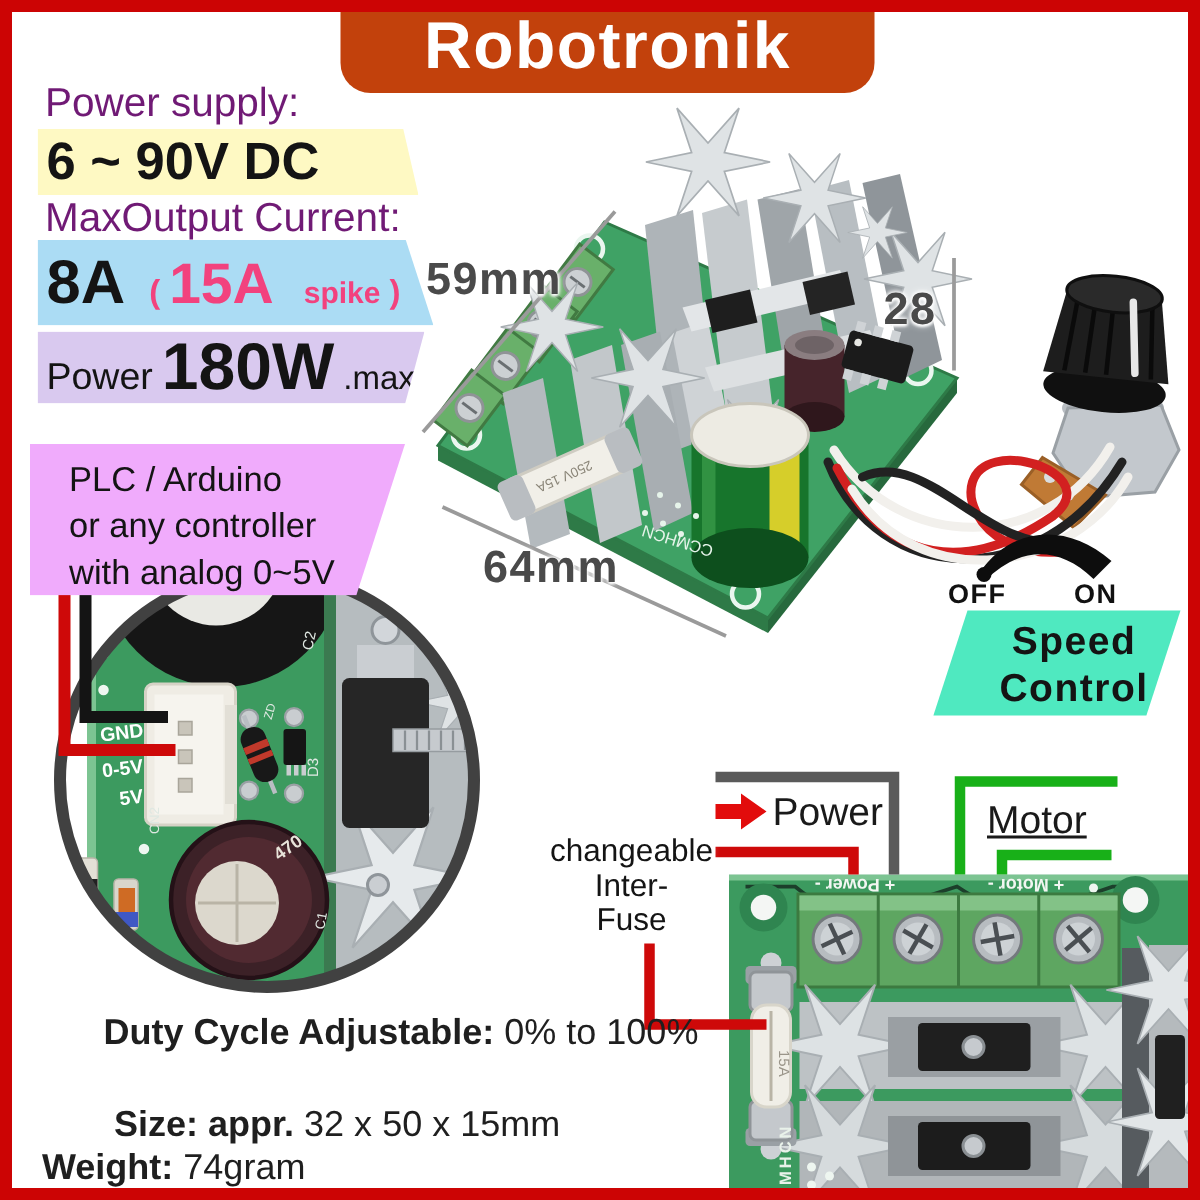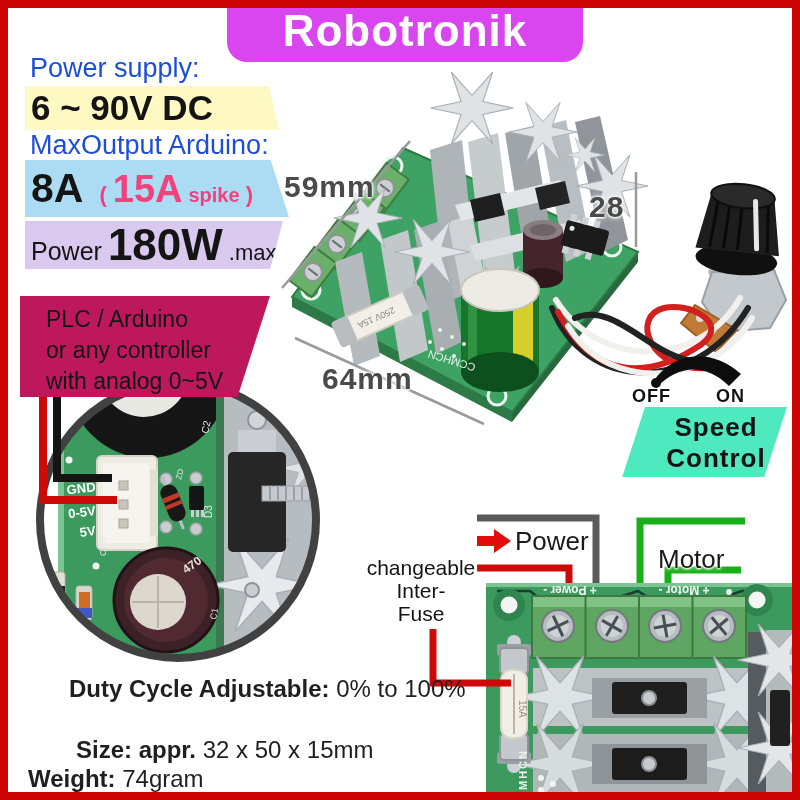--- a/index.html
+++ b/index.html
@@ -1,38 +1,38 @@
 <!DOCTYPE html>
 <html><head>
 <meta charset="utf-8">
 <style>
   html,body{margin:0;padding:0;background:#888;}
   .page{position:relative;width:800px;height:800px;background:#ffffff;overflow:hidden;
         font-family:"Liberation Sans",sans-serif;color:#141414;}
   .ab{position:absolute;}
   svg text{font-family:"Liberation Sans",sans-serif;}
   .frame{position:absolute;inset:0;border:8px solid #cc0404;z-index:10;pointer-events:none;}
-  .banner{left:227px;top:0;width:356px;height:62px;background:#d946ef;
+  .banner{left:227px;top:0;width:356px;height:62px;background:#c2410c;
           border-radius:0 0 20px 20px;z-index:5;display:flex;align-items:center;justify-content:center;}
   .banner h1{margin:0;color:#fff;font-size:44px;font-weight:bold;letter-spacing:1px;}
   .t{white-space:nowrap;}
-  .lbl27{font-size:27px;color:#1d4ed8;}
+  .lbl27{font-size:27px;color:#701a75;}
   .halo{text-shadow:0 0 3px #fff,0 0 3px #fff,0 0 6px #fff,0 1px 2px #fff;}
   .strip{z-index:4;display:flex;align-items:baseline;}
   .strip-green{left:25px;top:86px;width:248px;height:44px;background:#fef9c3;
       clip-path:polygon(0 0,96% 0,100% 100%,0 100%);font-size:35px;font-weight:bold;padding-left:6px;}
   .strip-green span{line-height:44px;}
   .strip-blue{left:25px;top:160px;width:258px;height:57px;background:#abdcf4;
       clip-path:polygon(0 0,93% 0,100% 100%,0 100%);padding-left:6px;padding-top:0;}
   .strip-blue .big{font-size:41px;font-weight:bold;line-height:56px;}
   .pink{color:#f2427e;font-weight:bold;}
   .strip-lav{left:25px;top:221px;width:252px;height:48px;background:#d9c9ef;
       clip-path:polygon(0 0,100% 0,95% 100%,0 100%);padding-left:6px;}
   .strip-lav span{line-height:48px;}
-  .note{left:20px;top:296px;width:250px;height:101px;background:#be185d;z-index:4;
+  .note{left:20px;top:296px;width:250px;height:101px;background:#f0abfc;z-index:4;
       clip-path:polygon(0 0,100% 0,87% 100%,0 100%);font-size:23px;line-height:31px;
       padding:8px 0 0 26px;box-sizing:border-box;}
   .dim{font-size:30px;font-weight:bold;color:#4a4a4a;z-index:3;letter-spacing:1px;}
   .conn-lbl{font-size:26px;color:#1a1a1a;z-index:3;}
   .fuse-callout{left:352px;top:556px;width:138px;text-align:center;font-size:21px;
       line-height:23px;z-index:3;}
   .onoff{font-size:18px;font-weight:bold;color:#111;z-index:3;letter-spacing:1px;}
   .mint{left:645px;top:407px;width:142px;height:70px;background:#4fe9c0;z-index:3;
       transform:skewX(-18deg);transform-origin:top left;}
   .mint-inner{width:100%;height:100%;transform:skewX(18deg);transform-origin:top left;
@@ -403,27 +403,27 @@
   <header class="ab banner">
     <h1>Robotronik</h1>
   </header>
 
   <div class="ab t lbl27" style="left:30px;top:53px;z-index:4;">Power supply:</div>
 
   <div class="ab strip strip-green">
     <span>6 ~ 90V DC</span>
   </div>
 
-  <div class="ab t lbl27" style="left:30px;top:130px;z-index:4;">MaxOutput Arduino:</div>
+  <div class="ab t lbl27" style="left:30px;top:130px;z-index:4;">MaxOutput Current:</div>
 
   <div class="ab strip strip-blue">
     <span class="big">8A</span>
     <span class="pink" style="font-size:22px;margin-left:16px;">(</span>
     <span class="pink" style="font-size:38px;margin-left:6px;">15A</span>
-    <span class="pink" style="font-size:20px;margin-left:6px;">spike</span>
+    <span class="pink" style="font-size:20px;margin-left:20px;">spike</span>
     <span class="pink" style="font-size:22px;margin-left:6px;">)</span>
   </div>
 
   <div class="ab strip strip-lav">
     <span style="font-size:25px;">Power</span>
     <span class="b" style="font-size:44px;margin:0 6px;">180W</span>
     <span style="font-size:22px;">.max</span>
   </div>
 
   <div class="ab note">
@@ -439,21 +439,21 @@
   <div class="ab t onoff" style="left:632px;top:386px;">OFF</div>
   <div class="ab t onoff" style="left:716px;top:386px;">ON</div>
   <div class="ab mint">
     <div class="mint-inner">
       <div>Speed</div>
       <div>Control</div>
     </div>
   </div>
 
   <div class="ab t conn-lbl halo" style="left:515px;top:526px;">Power</div>
-  <div class="ab t conn-lbl halo" style="left:658px;top:544px;">Motor</div>
+  <div class="ab t conn-lbl halo" style="left:658px;top:531px;text-decoration:underline;">Motor</div>
 
   <div class="ab fuse-callout halo">
     <div>changeable</div>
     <div>Inter-</div>
     <div>Fuse</div>
   </div>
 
   <div class="ab t foot f2" style="left:28px;top:675px;margin-left:41px;">
     <span class="b">Duty Cycle Adjustable:</span>
     <span>0% to 100%</span>

